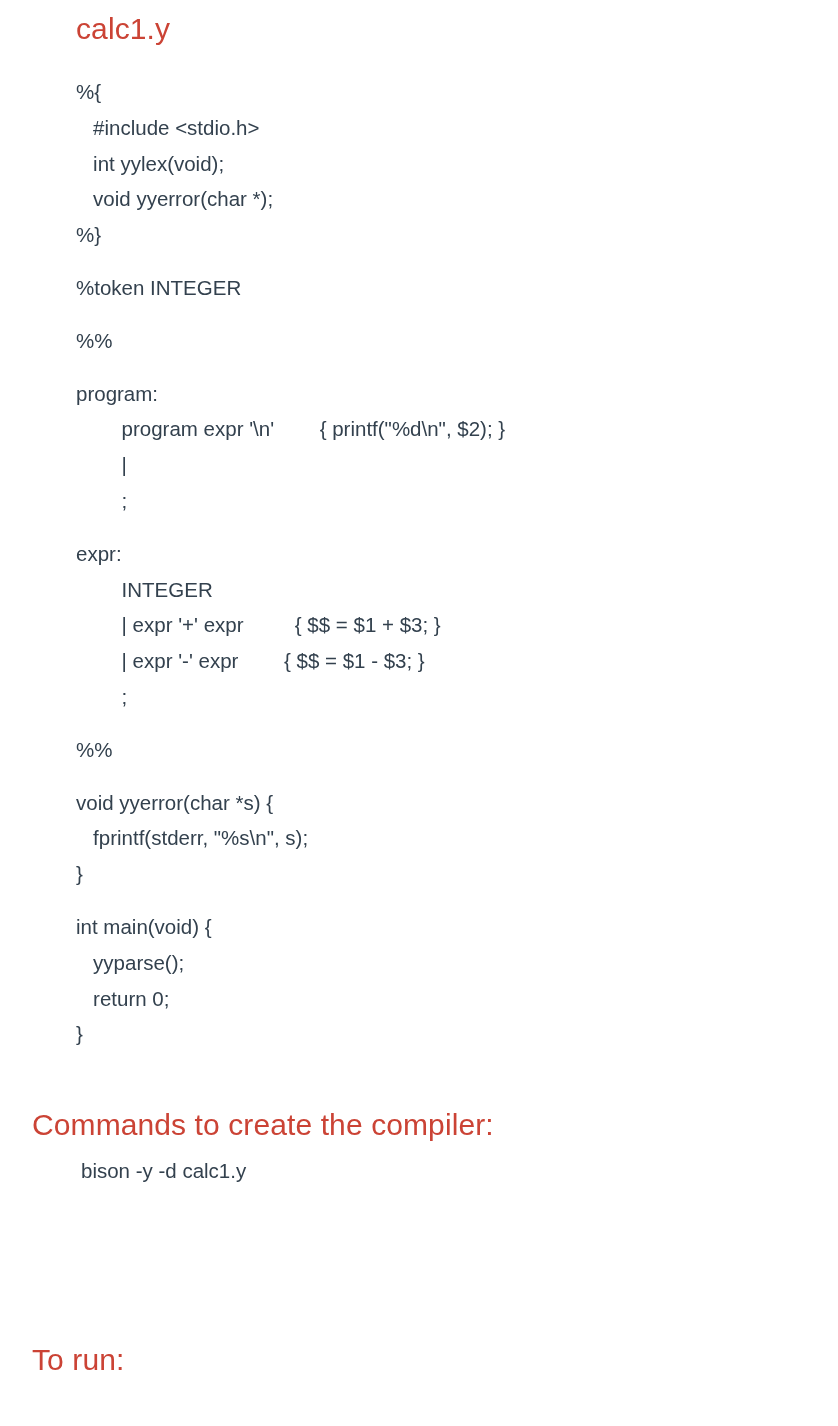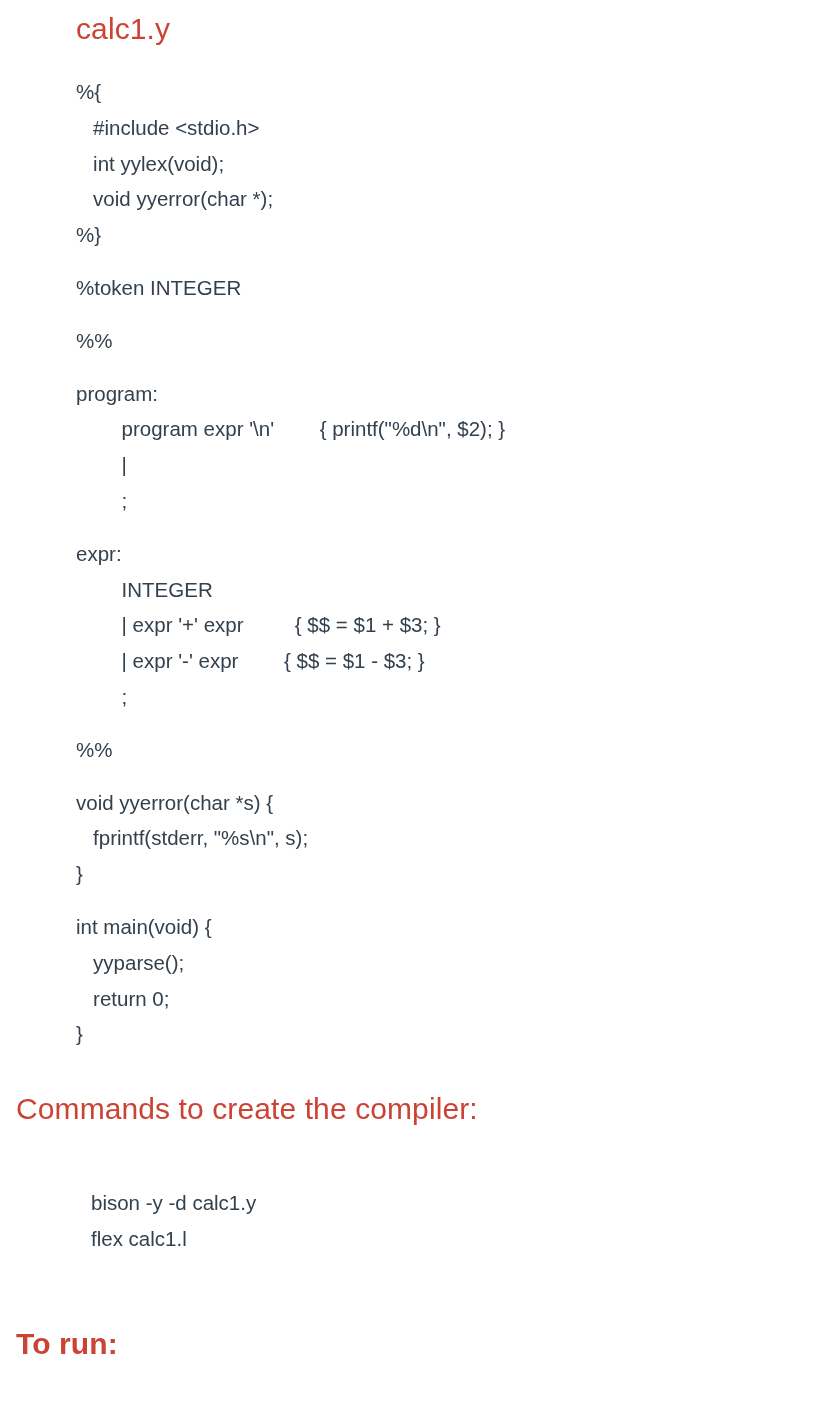--- a/index.html
+++ b/index.html
@@ -23,21 +23,21 @@
     height: 1426px;
     box-sizing: border-box;
   }
 
   
   .heading-main {
     color: #cb4335;
     font-size: 30px;
     font-weight: 400;
     line-height: 1.25;
-    margin: 0;
+    margin: 16px;
     padding: 0;
     letter-spacing: 0.1px;
   }
   .heading-sub {
     color: #cb4335;
     font-size: 30px;
     font-weight: 400;
     line-height: 1.25;
     margin: 0;
     padding: 0;
@@ -63,34 +63,34 @@
     display: block;
     height: 17px;
   }
 
   
   .pos { position: absolute; }
 
   #title-calc1y      { left: 76px;  top: 10px; }
   #source-code       { left: 76px;  top: 74px; }
   #heading-commands  { left: 16px;  top: 1090px; }
-  #commands-block    { left: 91px;  top: 1153px; margin-top: 32px; }
-  #heading-torun     { left: 16px;  top: 1325px; font-weight: bold; }
+  #commands-block    { left: 81px;  top: 1153px; }
+  #heading-torun     { left: 16px;  top: 1325px; }
   #run-block         { left: 76px;  top: 1432px; }
 </style>
 </head>
 <body>
 
 <div class="page">
 
   <h2 class="heading-sub pos" id="title-calc1y">calc1.y</h2>
 
   <pre class="code-block pos" id="source-code"><span class="code-line">%{</span><span class="code-line">   #include &lt;stdio.h&gt;</span><span class="code-line">   int yylex(void);</span><span class="code-line">   void yyerror(char *);</span><span class="code-line">%}</span><span class="blank-line"></span><span class="code-line">%token INTEGER</span><span class="blank-line"></span><span class="code-line">%%</span><span class="blank-line"></span><span class="code-line">program:</span><span class="code-line">        program expr '\n'        { printf("%d\n", $2); }</span><span class="code-line">        |</span><span class="code-line">        ;</span><span class="blank-line"></span><span class="code-line">expr:</span><span class="code-line">        INTEGER</span><span class="code-line">        | expr '+' expr         { $$ = $1 + $3; }</span><span class="code-line">        | expr '-' expr        { $$ = $1 - $3; }</span><span class="code-line">        ;</span><span class="blank-line"></span><span class="code-line">%%</span><span class="blank-line"></span><span class="code-line">void yyerror(char *s) {</span><span class="code-line">   fprintf(stderr, "%s\n", s);</span><span class="code-line">}</span><span class="blank-line"></span><span class="code-line">int main(void) {</span><span class="code-line">   yyparse();</span><span class="code-line">   return 0;</span><span class="code-line">}</span></pre>
 
   <h1 class="heading-main pos" id="heading-commands">Commands to create the compiler:</h1>
 
-  <pre class="code-block pos" id="commands-block"><span class="code-line">bison -y -d calc1.y</span><span class="code-line">flex calc1.l</span></pre>
+  <pre class="code-block pos" id="commands-block"><span class="code-line">bison -y -d calc1.y</span></pre>
 
   <h1 class="heading-main pos" id="heading-torun">To run:</h1>
 
   <pre class="code-block pos" id="run-block"><span class="code-line">./calc1.exe</span></pre>
 
 </div>
 
 </body></html>

